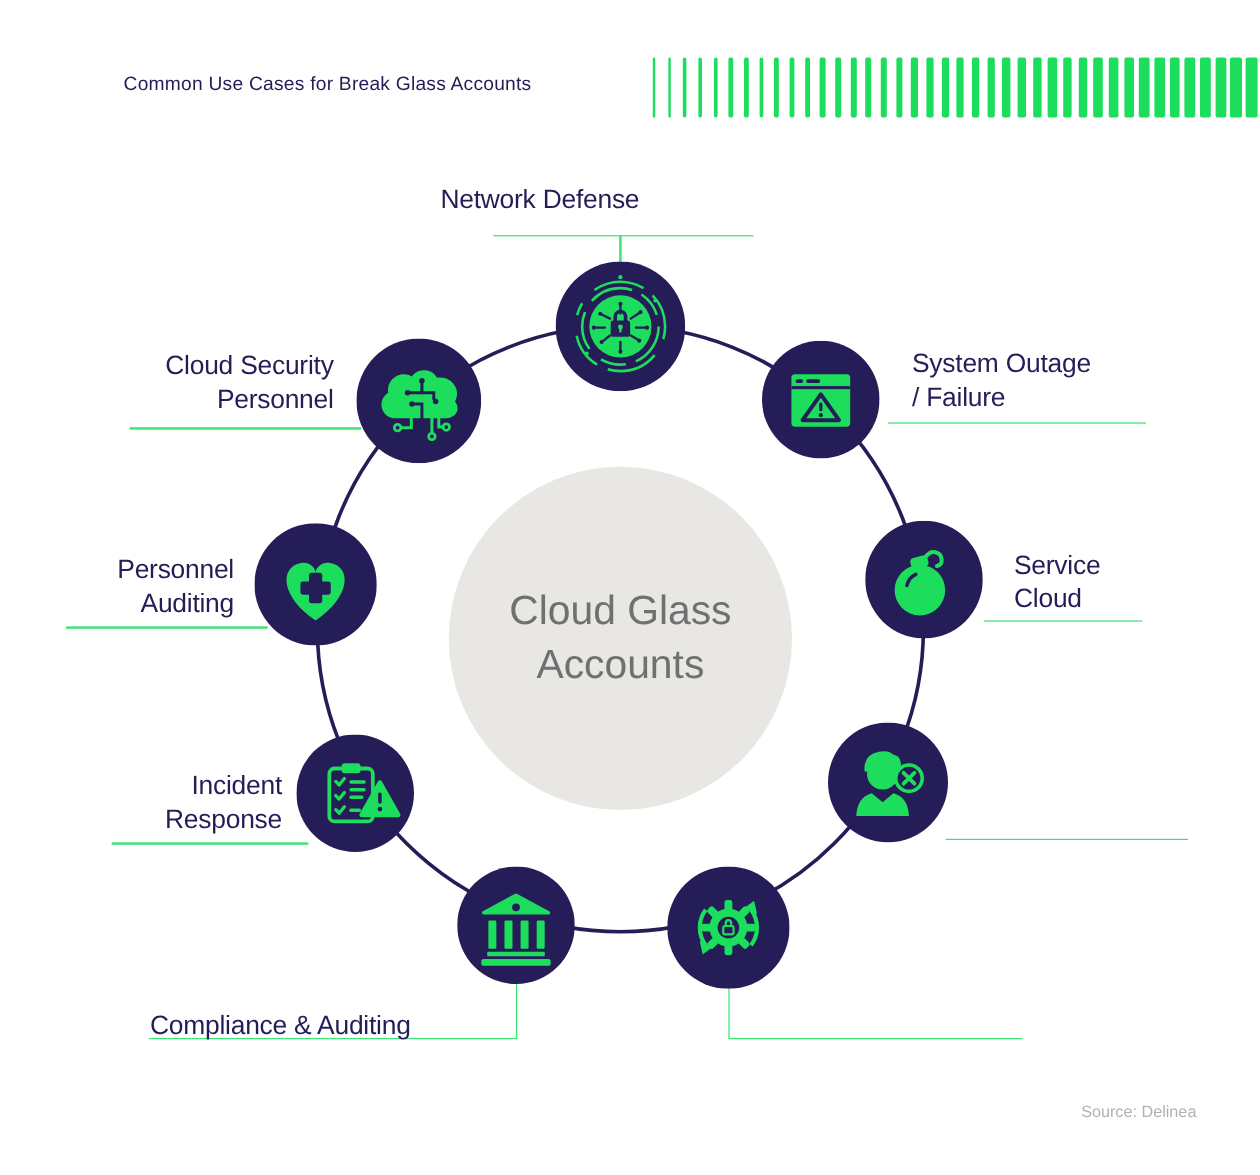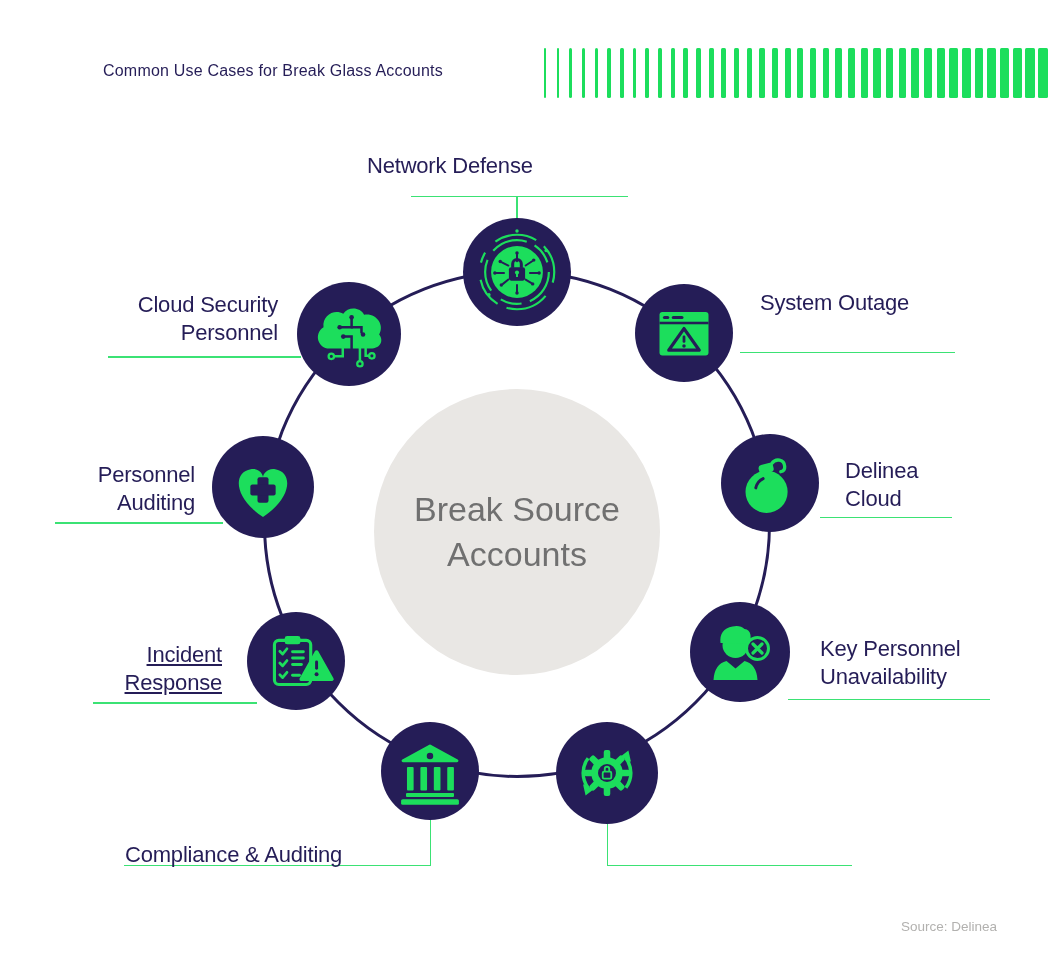--- a/index.html
+++ b/index.html
@@ -33,21 +33,21 @@
   .n-ir{left:247px;top:612px;width:98px;height:98px;}
   .n-hc{left:212px;top:436px;width:102px;height:102px;}
   .n-cs{left:297px;top:282px;width:104px;height:104px;}
   
   .l-nd{left:367px;top:152px;width:300px;}
   .l-so{left:760px;top:289px;}
   .l-sb{left:845px;top:457px;}
   .l-kp{left:820px;top:635px;}
   .l-dr{left:582px;top:831px;width:300px;}
   .l-co{left:125px;top:841px;width:304px;}
-  .l-ir{left:42px;top:641px;width:180px;text-decoration:underline;}
+  .l-ir{left:55px;top:641px;width:180px;}
   .l-hc{left:15px;top:461px;width:180px;}
   .l-cs{left:98px;top:291px;width:180px;}
   
   .u-nd{left:411px;top:195.5px;width:217px;} .c-nd{left:516px;top:196px;height:23px;}
   .u-so{left:740px;top:351.5px;width:215px;}
   .u-sb{left:820px;top:516.5px;width:132px;}
   .u-kp{left:788px;top:698.5px;width:202px;}
   .u-dr{left:606.5px;top:864.5px;width:245px;} .c-dr{left:606.5px;top:822px;height:43px;}
   .u-co{left:124px;top:864.5px;width:307px;}  .c-co{left:429.5px;top:818px;height:47px;}
   .u-ir{left:93px;top:702px;width:164px;}
@@ -118,21 +118,21 @@
   <div class="hline u-dr"></div>
   <div class="vline c-dr"></div>
   <div class="hline u-co"></div>
   <div class="vline c-co"></div>
   <div class="hline u-ir"></div>
   <div class="hline u-hc"></div>
   <div class="hline u-cs"></div>
 
   <div class="center-circle">
     <div class="center-text">
-      <span>Break Source</span>
+      <span>Cloud Glass</span>
       <span>Accounts</span>
     </div>
   </div>
 
   <div class="node n-nd">
     <svg viewBox="0 0 100 100">
       <circle cx="50" cy="50" r="50" fill="var(--navy)"></circle>
       <circle cx="50" cy="50" r="24" fill="var(--green)"></circle>
       <g stroke="var(--navy)" stroke-width="1.8" fill="none" stroke-linecap="round">
         <path d="M42 44 l-6 -3"></path>
@@ -176,51 +176,48 @@
       <rect x="25" y="38.5" width="50" height="2.6" fill="var(--navy)"></rect>
       <rect x="28.5" y="32.6" width="6.5" height="3.2" rx="1.6" fill="var(--navy)"></rect>
       <rect x="37.5" y="32.6" width="12" height="3.2" rx="1.6" fill="var(--navy)"></rect>
       <path d="M50 45.5 L65.5 67.5 H34.5 Z" stroke="var(--navy)" stroke-width="3.4" fill="none" stroke-linejoin="round"></path>
       <rect x="48.6" y="52.5" width="2.8" height="7.5" rx="1.3" fill="var(--navy)"></rect>
       <circle cx="50" cy="63.3" r="1.8" fill="var(--navy)"></circle>
     </svg>
   </div>
   <div class="label l-so">
     <span>System Outage</span>
+    <span>/ Failure</span>
   </div>
 
   <div class="node n-sb">
     <svg viewBox="0 0 100 100">
       <circle cx="50" cy="50" r="50" fill="var(--navy)"></circle>
       <circle cx="46.5" cy="59" r="21.5" fill="var(--green)"></circle>
       <g transform="rotate(-15 46 35)">
         <rect x="38.5" y="30.5" width="15" height="9.5" rx="3.4" fill="var(--green)"></rect>
       </g>
       <path d="M51.5 30.5 c4.5 -6.5 13 -4.5 13.5 2.5 c0.2 3 -1.5 5 -4 5.5" stroke="var(--green)" stroke-width="3.4" fill="none" stroke-linecap="round"></path>
       <path d="M35.5 55 a13.5 13.5 0 0 1 7.5 -9.5" stroke="var(--navy)" stroke-width="3" fill="none" stroke-linecap="round"></path>
     </svg>
   </div>
   <div class="label l-sb">
-    <span>Delinea</span>
+    <span>Service</span>
     <span>Cloud</span>
   </div>
 
   <div class="node n-kp">
     <svg viewBox="0 0 100 100">
       <circle cx="50" cy="50" r="50" fill="var(--navy)"></circle>
       <circle cx="45.5" cy="43" r="13" fill="var(--green)"></circle>
       <path d="M30.5 41 q-1.5 -14 12 -16.5 q8 -1.5 12 2.5 q5 0.5 6 6 q0.8 3.5 -0.8 8.5" fill="var(--green)"></path>
       <path d="M23.5 78 Q24.5 62 36.5 59 L45.5 66.5 L54.5 59 Q66.5 62 67.5 78 Z" fill="var(--green)"></path>
       <circle cx="67.5" cy="46.5" r="11" fill="var(--navy)" stroke="var(--green)" stroke-width="3"></circle>
       <path d="M63 42 l9 9 M72 42 l-9 9" stroke="var(--green)" stroke-width="3.2" stroke-linecap="round"></path>
     </svg>
-  </div>
-  <div class="label l-kp">
-    <span>Key Personnel</span>
-    <span>Unavailability</span>
   </div>
 
   <div class="node n-dr">
     <svg viewBox="0 0 100 100">
       <circle cx="50" cy="50" r="50" fill="var(--navy)"></circle>
       <g fill="var(--green)">
         <rect x="46.8" y="27.5" width="6.4" height="9" rx="2" transform="rotate(0 50 50)"></rect>
         <rect x="46.8" y="27.5" width="6.4" height="9" rx="2" transform="rotate(45 50 50)"></rect>
         <rect x="46.8" y="27.5" width="6.4" height="9" rx="2" transform="rotate(90 50 50)"></rect>
         <rect x="46.8" y="27.5" width="6.4" height="9" rx="2" transform="rotate(135 50 50)"></rect>

